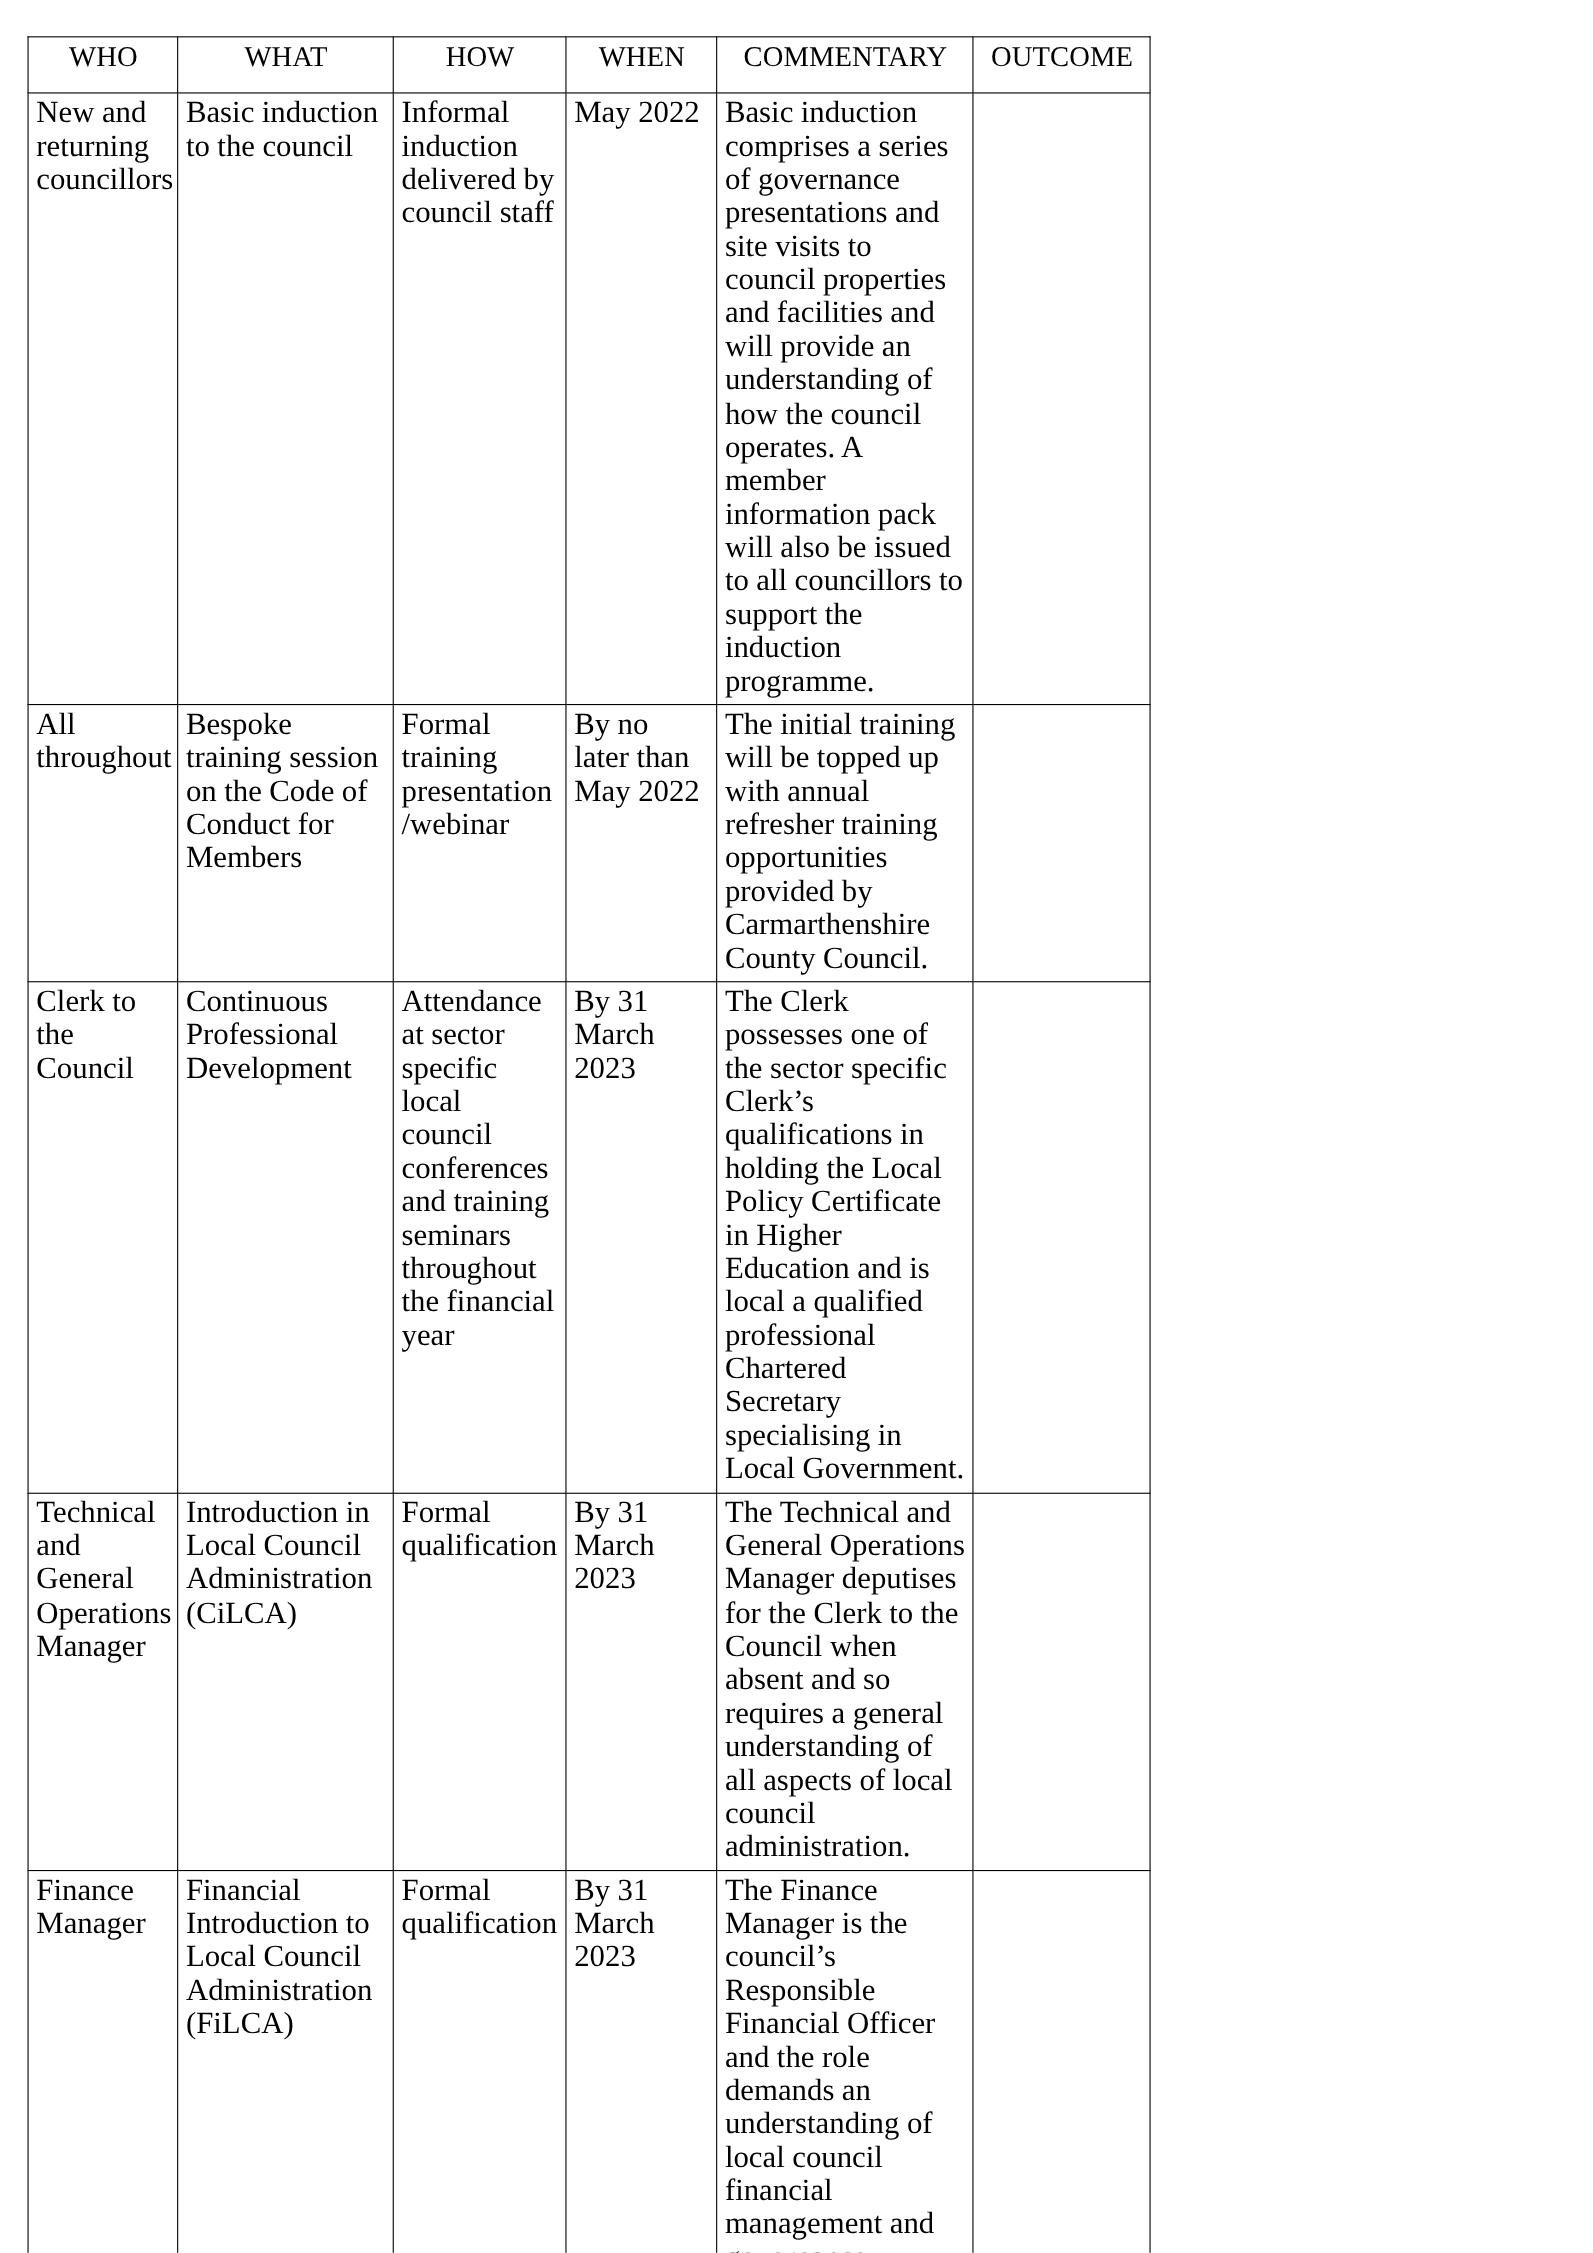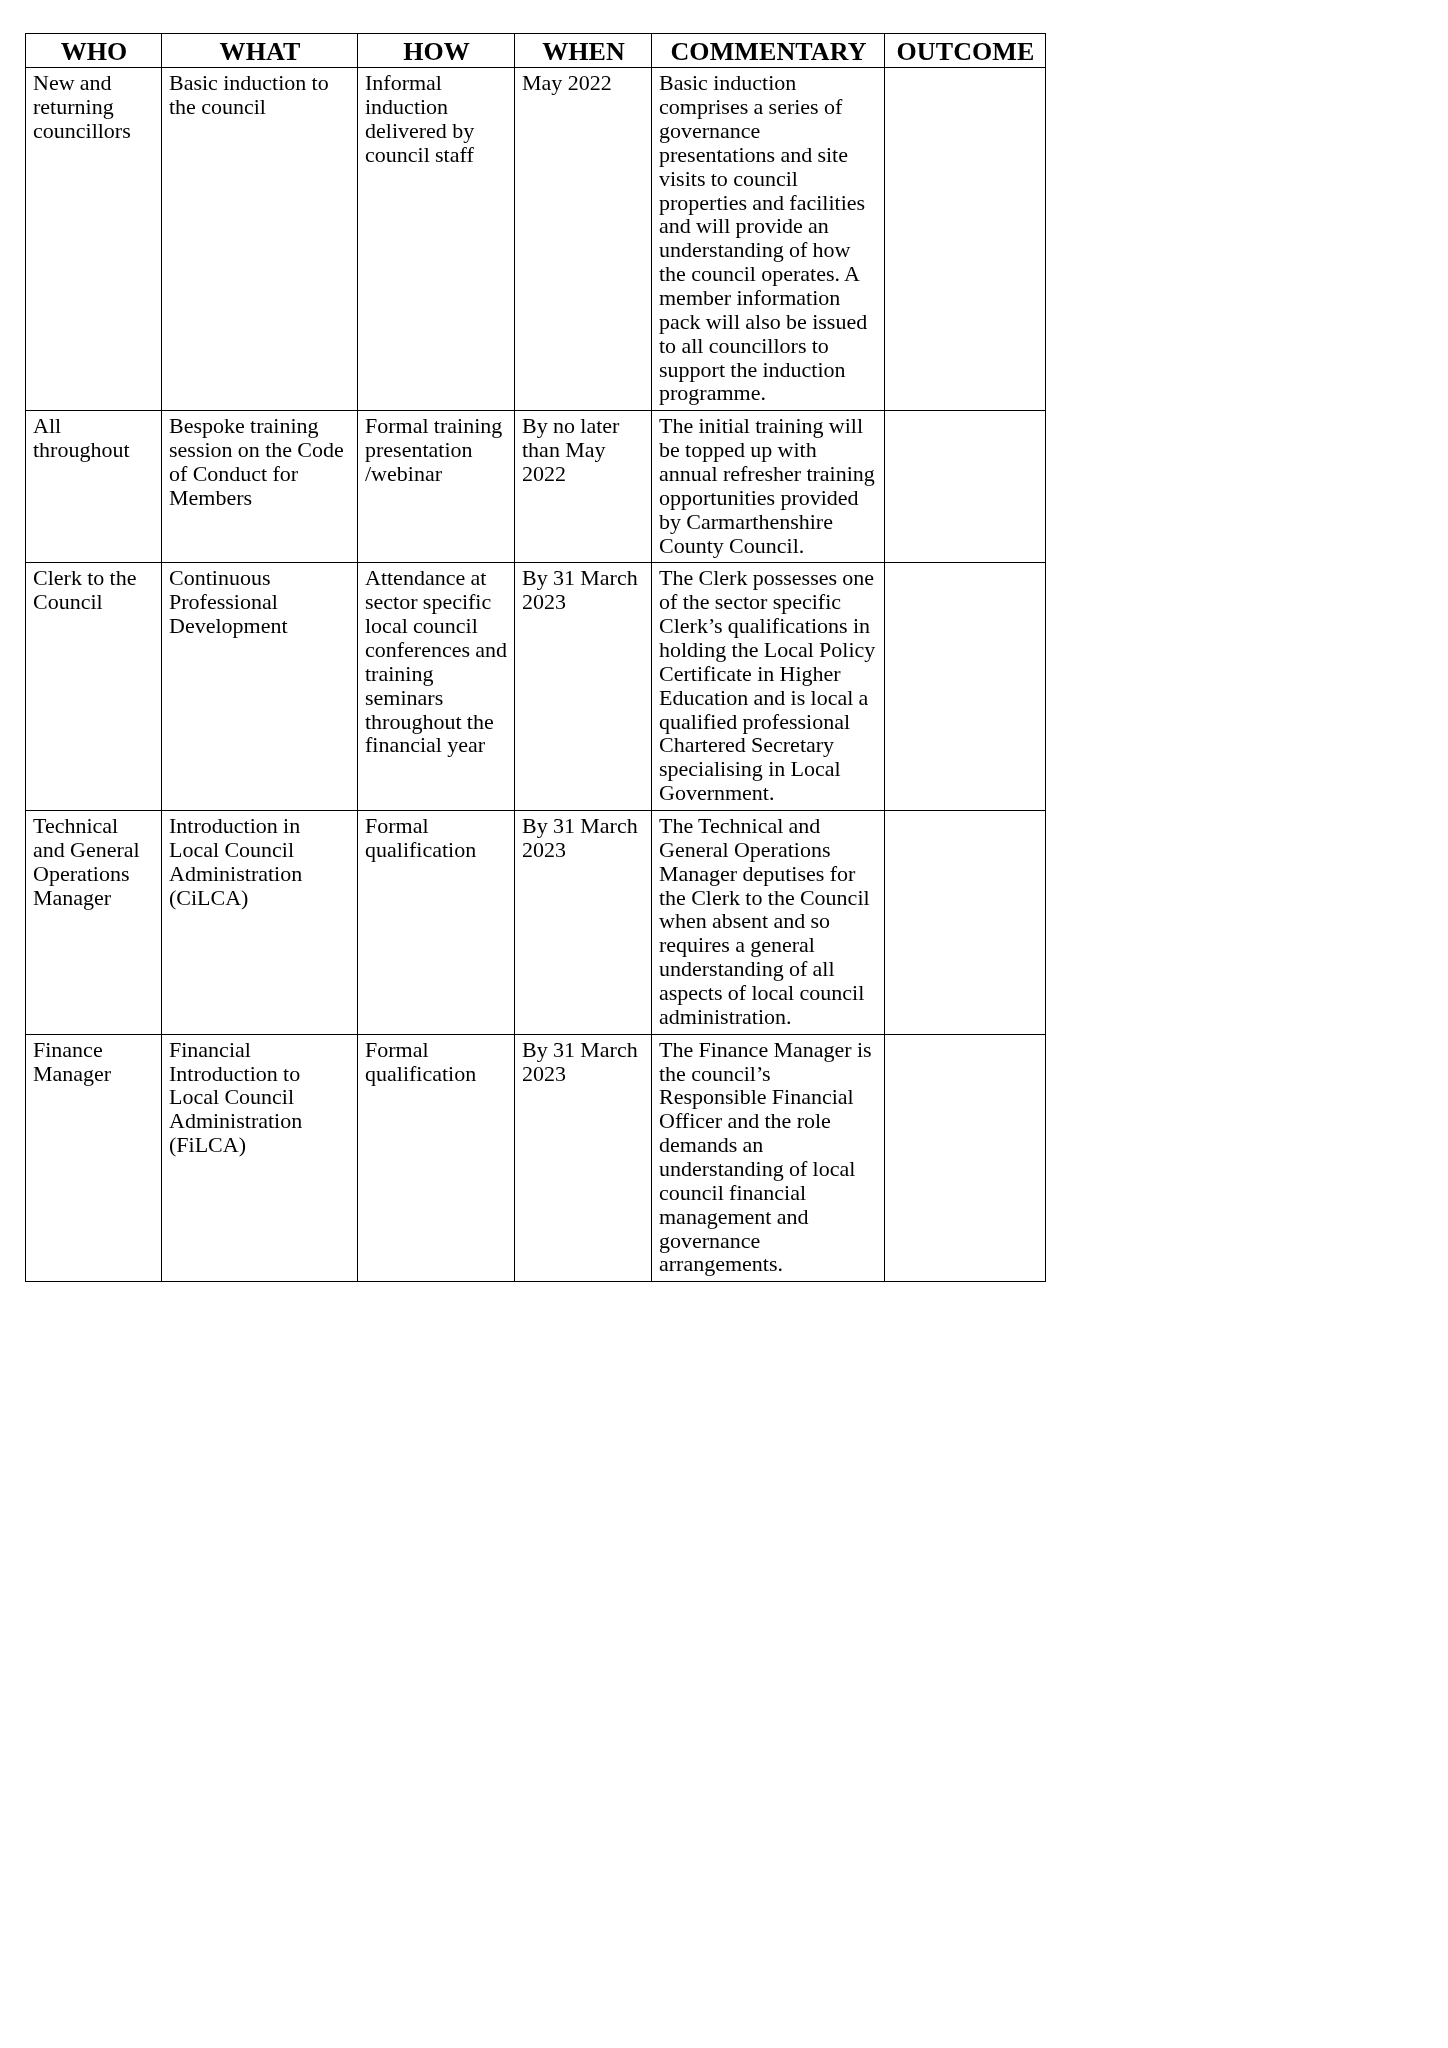--- a/index.html
+++ b/index.html
@@ -30,30 +30,30 @@
     border-collapse: collapse;
     table-layout: fixed;
     width: 1020px;
     background: #ffffff;
   }
   table.training-table th,
   table.training-table td {
     border: 1.6px solid #000000;
     vertical-align: top;
     padding: 3px 6px 5px 7px;
-    font-size: 22px;
+    font-size: 28px;
     line-height: 1.085;
     background: #ffffff;
   }
   table.training-table th {
     text-align: center;
-    font-weight: bold;
+    font-weight: normal;
     font-size: 26px;
     padding-top: 4px;
-    padding-bottom: 1px;
+    padding-bottom: 18px;
     letter-spacing: 0.1px;
     white-space: nowrap;
   }
   table.training-table td {
     text-align: left;
     font-weight: normal;
     hyphens: none;
     word-spacing: -0.2px;
   }
   

